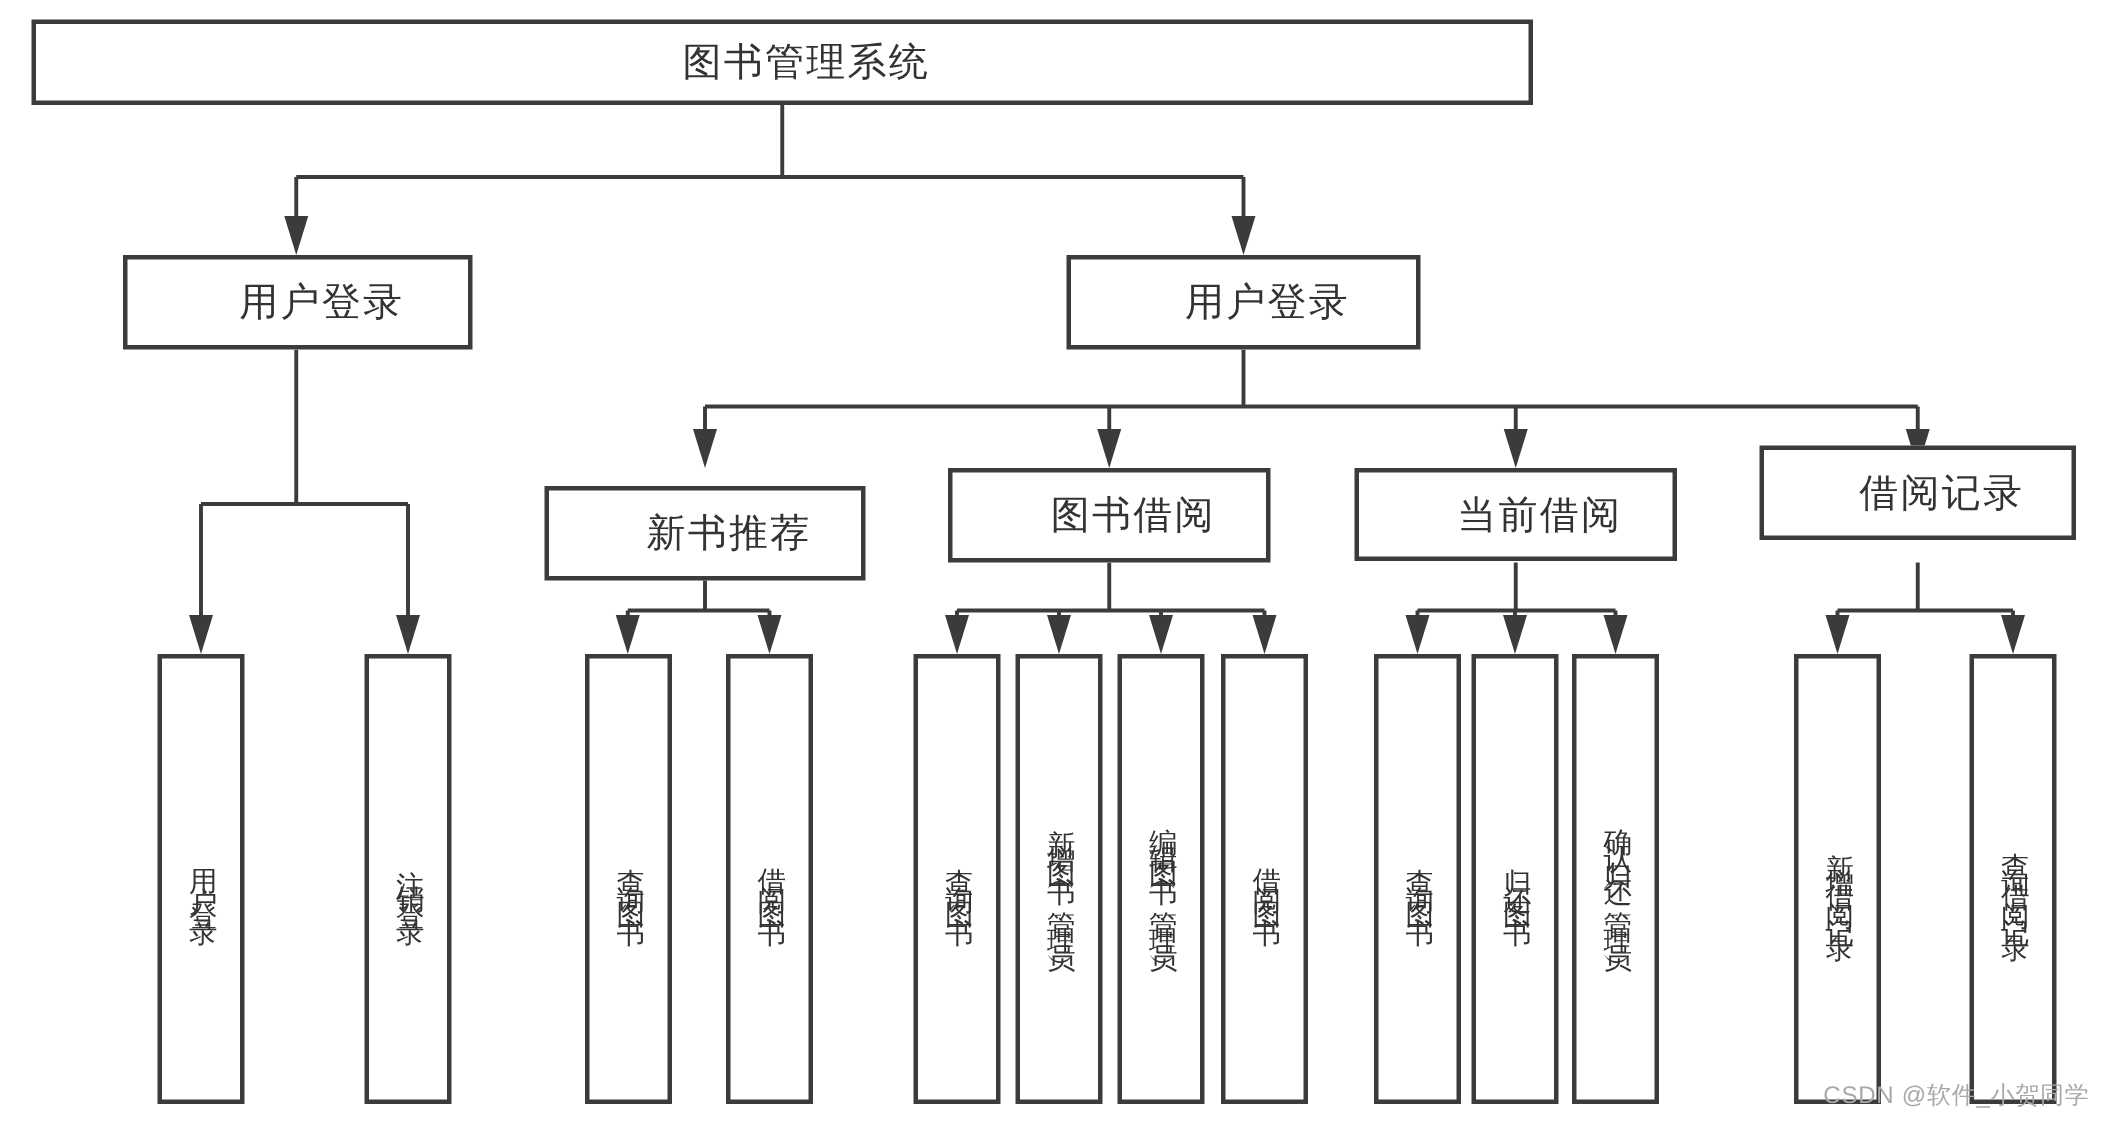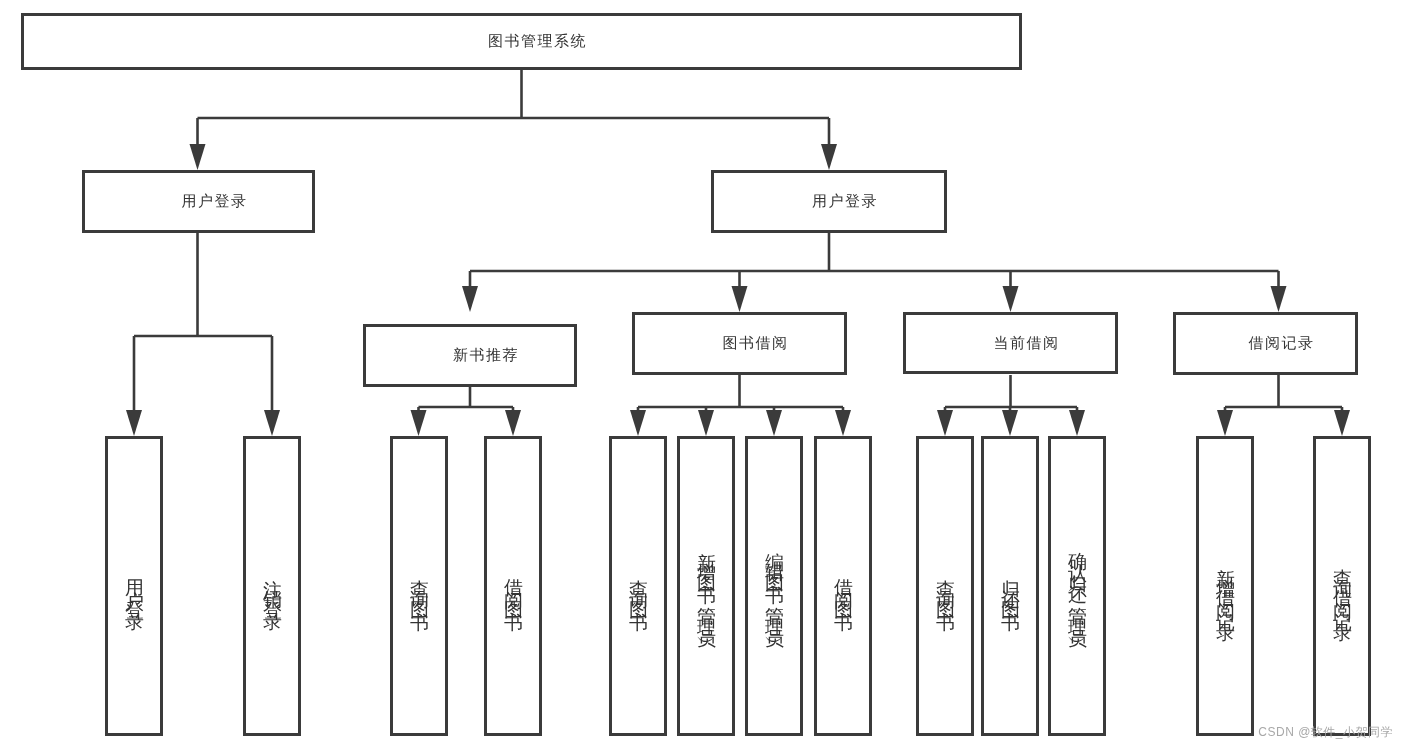--- a/index.html
+++ b/index.html
@@ -23,34 +23,34 @@
     position: absolute;
     box-sizing: border-box;
     background: #ffffff;
     border: 3px solid #3b3b3b;
     color: #333333;
     display: flex;
     align-items: center;
     justify-content: center;
     z-index: 1;
   }
-  .h-node { font-size: 15px; letter-spacing: 1.5px; padding-left: 32px; }
+  .h-node { font-size: 26px; letter-spacing: 1.5px; padding-left: 32px; }
   .v-node span {
     writing-mode: vertical-rl;
     text-orientation: mixed;
     font-size: 19px;
     letter-spacing: 11px;
     line-height: 1.1;
     white-space: nowrap;
   }
   .watermark {
     position: absolute;
     right: 12px;
     bottom: 6px;
-    font-size: 12px;
+    font-size: 16px;
     color: #a8a8a8;
     letter-spacing: 0.5px;
     z-index: 2;
   }
 </style>
 </head>
 <body>
 
 <div class="canvas">
 
@@ -143,21 +143,21 @@
 
   <div class="node h-node" style="left:363px; top:312px; width:214px; height:63px;margin-top:12px;">
     <span>新书推荐</span>
   </div>
   <div class="node h-node" style="left:632px; top:312px; width:215px; height:63px;">
     <span>图书借阅</span>
   </div>
   <div class="node h-node" style="left:903px; top:312px; width:215px; height:62px;">
     <span>当前借阅</span>
   </div>
-  <div class="node h-node" style="left:1173px; top:312px; width:185px; height:63px;">
+  <div class="node h-node" style="left:1173px; top:297px; width:211px; height:63px;">
     <span>借阅记录</span>
   </div>
 
   <div class="node v-node" style="left:105px; top:436px; width:58px; height:300px;">
     <span>用户登录</span>
   </div>
   <div class="node v-node" style="left:243px; top:436px; width:58px; height:300px;">
     <span>注销登录</span>
   </div>
 

